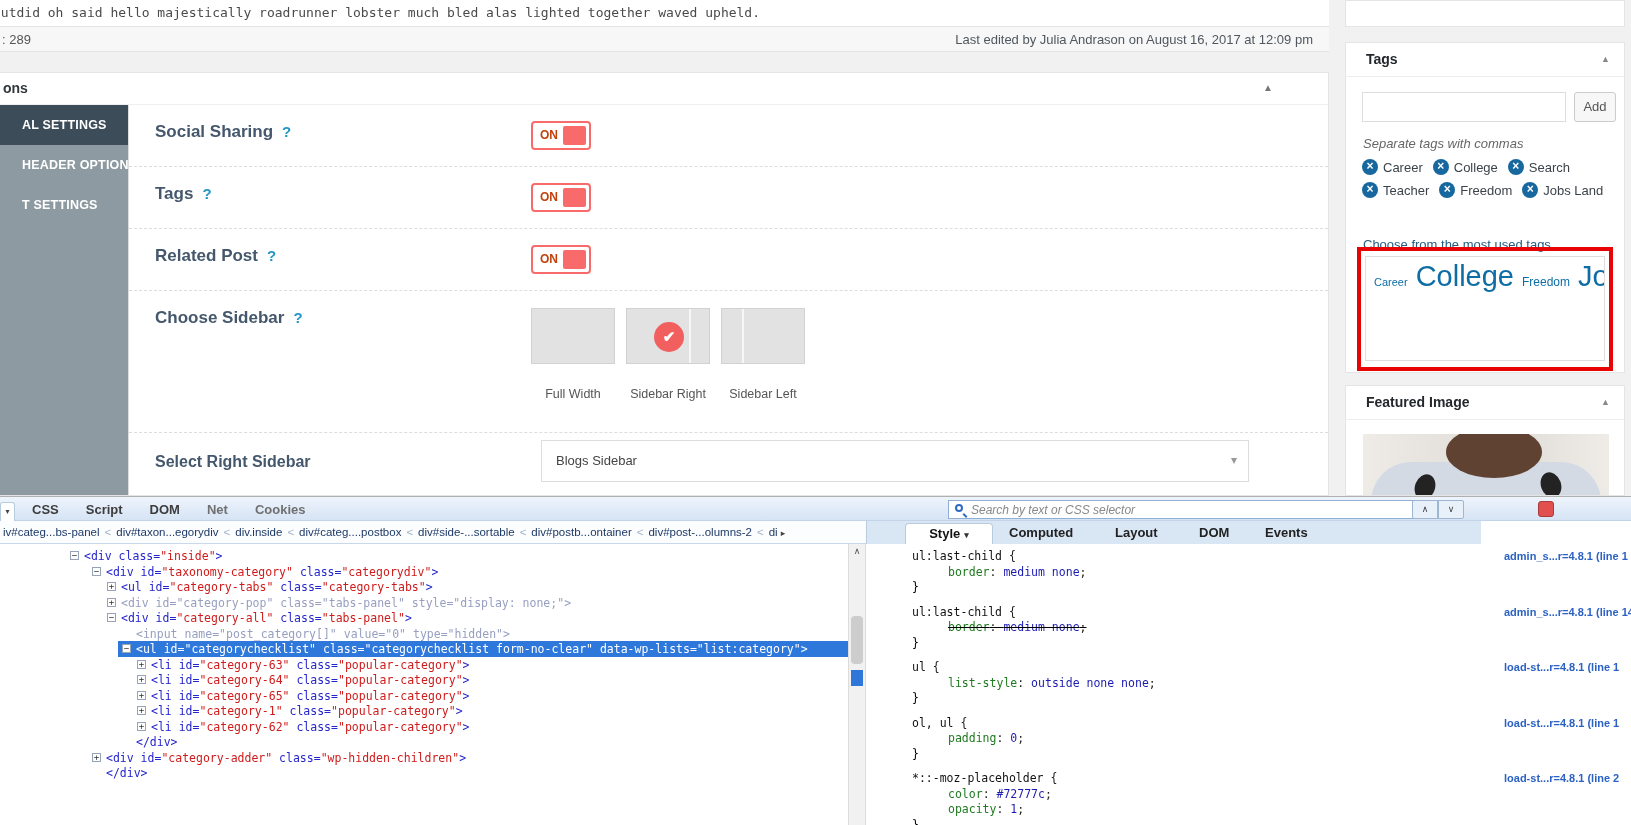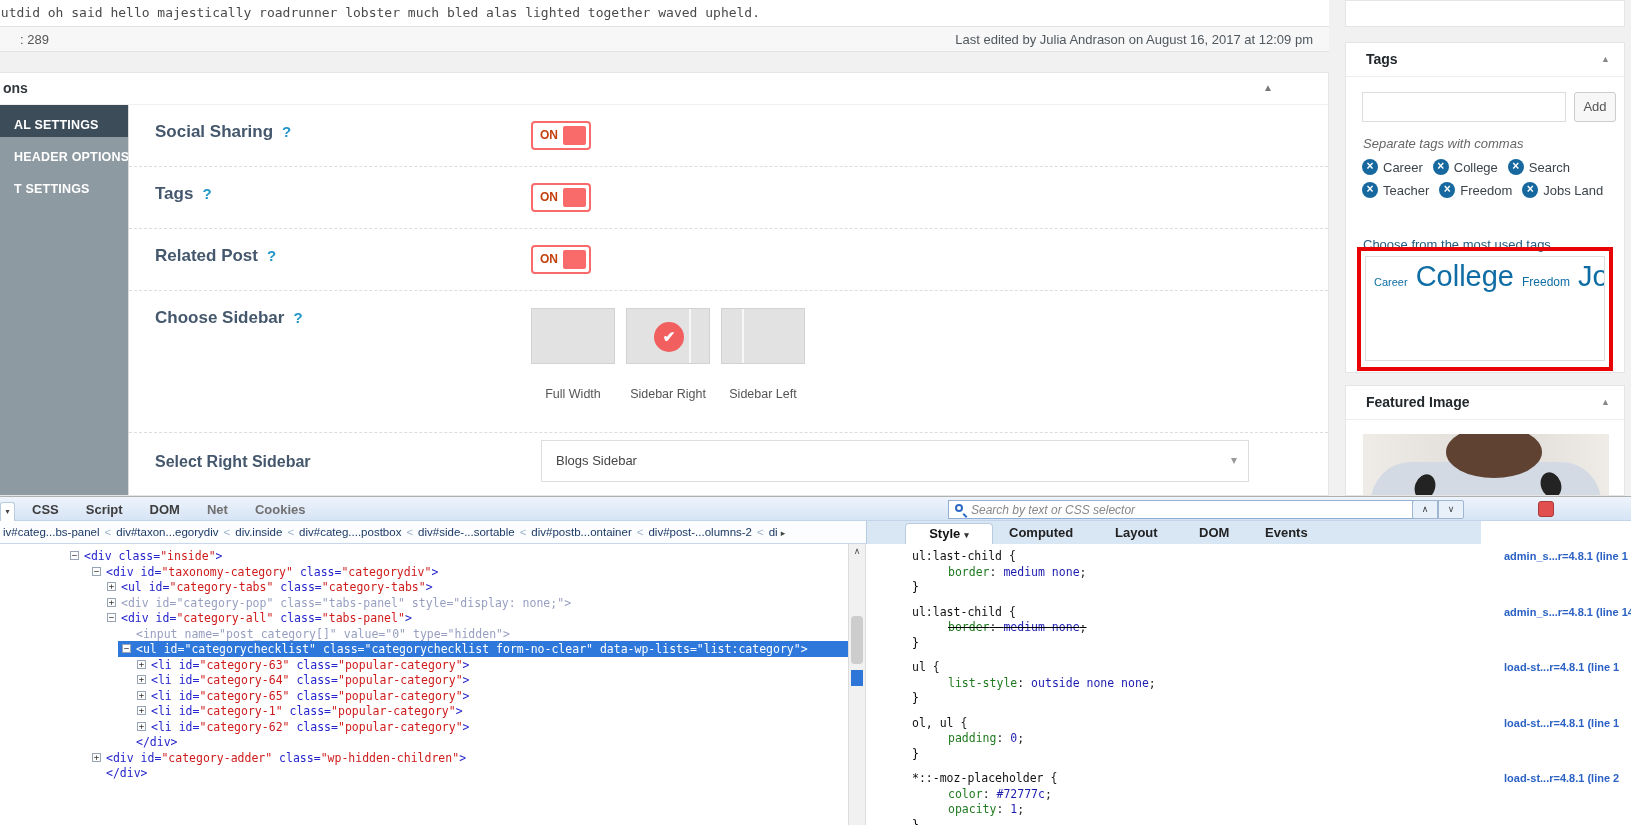--- a/index.html
+++ b/index.html
@@ -7,32 +7,32 @@
               font-family:"Liberation Sans", sans-serif; }
   .screen { position:absolute; top:0; left:0; width:1631px; height:825px;
             background:#f1f1f1; overflow:hidden; }
 
   
   .editor-row { position:absolute; left:0; top:0; width:1329px; height:26px; background:#fff; overflow:hidden; }
   .editor-row .txt { position:absolute; left:-7px; top:5px; font-family:"DejaVu Sans Mono", monospace;
                      font-size:13px; color:#4a4a4a; white-space:nowrap; }
   .statusbar { position:absolute; left:0; top:26px; width:1329px; height:26px; background:#f7f7f7;
                border-top:1px solid #e3e3e3; border-bottom:1px solid #e3e3e3; }
-  .statusbar .wc { position:absolute; left:20px; top:5px; font-size:13px; color:#555; }
+  .statusbar .wc { position:absolute; left:2px; top:5px; font-size:13px; color:#555; }
   .statusbar .le { position:absolute; right:16px; top:5px; font-size:13px; color:#50575e; }
 
   
   .optbox { position:absolute; left:0; top:72px; width:1329px; height:424px; background:#fff;
             border:1px solid #e5e5e5; border-left:none; }
   .optbox-header { position:relative; height:32px; border-bottom:1px solid #f0f0f0;text-align:center; }
   .optbox-title { position:absolute; left:3px; top:7px; font-size:14px; font-weight:bold; color:#32373c; }
   .optbox-collapse { position:absolute; right:55px; top:9px; font-size:10px; color:#777; }
   .optbox-body { position:absolute; left:0; top:32px; right:0; bottom:0; }
   .side-tabs { position:absolute; left:0; top:0; width:128px; bottom:0; background:#8d9aa1; }
-  .opt-tab { height:32px; line-height:40px; padding-left:14px; color:#fff; font-size:12.5px; font-weight:bold;
+  .opt-tab { height:40px; line-height:40px; padding-left:22px; color:#fff; font-size:12.5px; font-weight:bold;
              letter-spacing:.2px; white-space:nowrap; cursor:pointer; }
   .opt-tab.active { background:#3c4d59; }
   .opt-content { position:absolute; left:128px; right:0; top:0; bottom:0; background:#fff; border-left:1px solid #dcdcdc; }
   .set-row { position:relative; height:62px; border-bottom:1px dashed #ddd; }
   .row-label { position:absolute; left:26px; top:17px; font-size:17px; font-weight:bold; color:#44576c; white-space:nowrap; }
   .row-help { color:#2196c7; font-weight:bold; margin-left:9px; font-size:15px; }
   .toggle { position:absolute; left:402px; top:16px; width:60px; height:29px; border:2px solid #f96b6b;
             border-radius:4px; background:#fff; cursor:pointer; }
   .tg-txt { position:absolute; left:7px; top:5px; font-size:12px; font-weight:bold; color:#c2410c; }
   .tg-knob { position:absolute; right:3px; top:3px; width:23px; height:19px; background:#f96b6b; border-radius:2px; }

